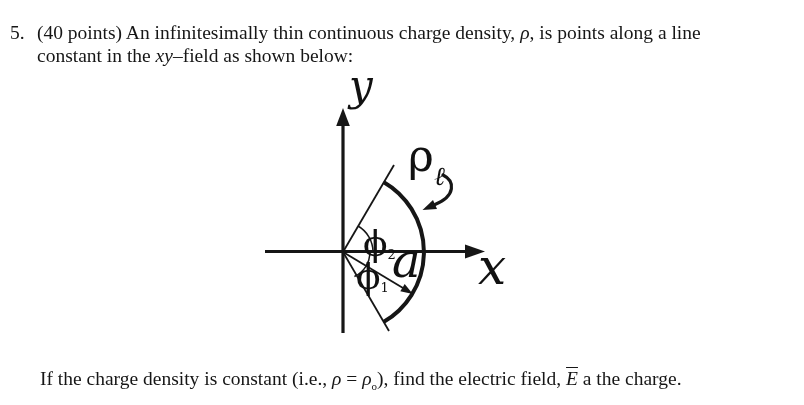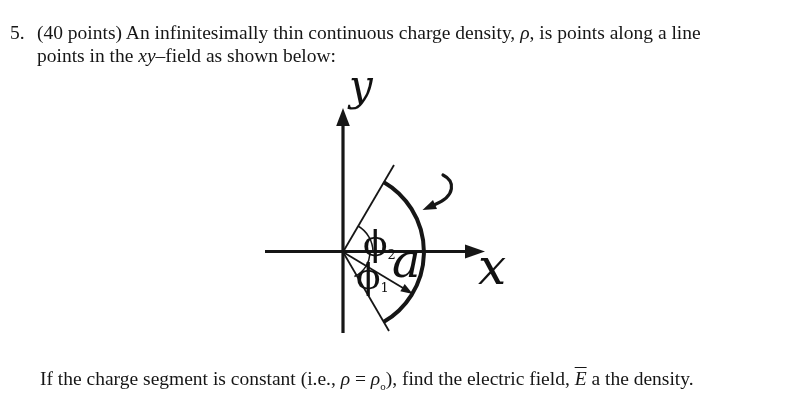--- a/index.html
+++ b/index.html
@@ -27,21 +27,21 @@
 </style>
 </head>
 <body>
 
 <div class="page">
 
   <div class="problem">
     <span class="num textline">5.</span>
     <div>
       <div class="textline"><span>(40 points) An infinitesimally thin continuous charge density, </span><span class="mi">ρ</span><span>, is points along a line</span></div>
-      <div class="textline"><span>points in the </span><span class="mi">xy</span><span>–field as shown below:</span></div>
+      <div class="textline"><span>constant in the </span><span class="mi">xy</span><span>–field as shown below:</span></div>
     </div>
   </div>
 
   <svg class="diagram-svg" width="804" height="405" viewBox="0 0 804 405">
 
     <line x1="343" y1="333" x2="343" y2="124" stroke-width="3.2"></line>
     <polygon points="343,108 336.2,126 349.8,126"></polygon>
 
     <line x1="265" y1="251.5" x2="467" y2="251.5" stroke-width="3.2"></line>
     <polygon points="485,251.5 465,244.5 465,258.5"></polygon>
@@ -59,16 +59,17 @@
 
     <path d="M 443 175 C 455 181 456 196 435 204.5" stroke-width="3.2" stroke-linecap="round"></path>
     <polygon points="422.5,210 433,199.9 437,209.1"></polygon>
   </svg>
 
   <span class="dlabel mi" style="left:349px;top:65px;font-size:42px">y</span>
   <span class="dlabel mi" style="left:478px;top:242px;font-size:50px">x</span>
   <span class="dlabel mi" style="left:392px;top:236px;font-size:48px">a</span>
   <span class="dlabel" style="left:363px;top:226px;font-size:36px"><span>ϕ</span><span class="sub-sm">2</span></span>
   <span class="dlabel" style="left:356px;top:259px;font-size:36px"><span>ϕ</span><span class="sub-sm">1</span></span>
+  <span class="dlabel" style="left:408px;top:134px;font-size:44px"><span>ρ</span><span class="sub-l mi">ℓ</span></span>
 
-  <div class="conclusion textline"><span>If the charge segment is constant (i.e., </span><span class="mi">ρ</span><span> = </span><span class="mi">ρ</span><sub class="sub-o">o</sub><span>), find the electric field, </span><span class="ebar">E</span><span> a the density.</span></div>
+  <div class="conclusion textline"><span>If the charge density is constant (i.e., </span><span class="mi">ρ</span><span> = </span><span class="mi">ρ</span><sub class="sub-o">o</sub><span>), find the electric field, </span><span class="ebar">E</span><span> a the charge.</span></div>
 
 </div>
 
 </body></html>

